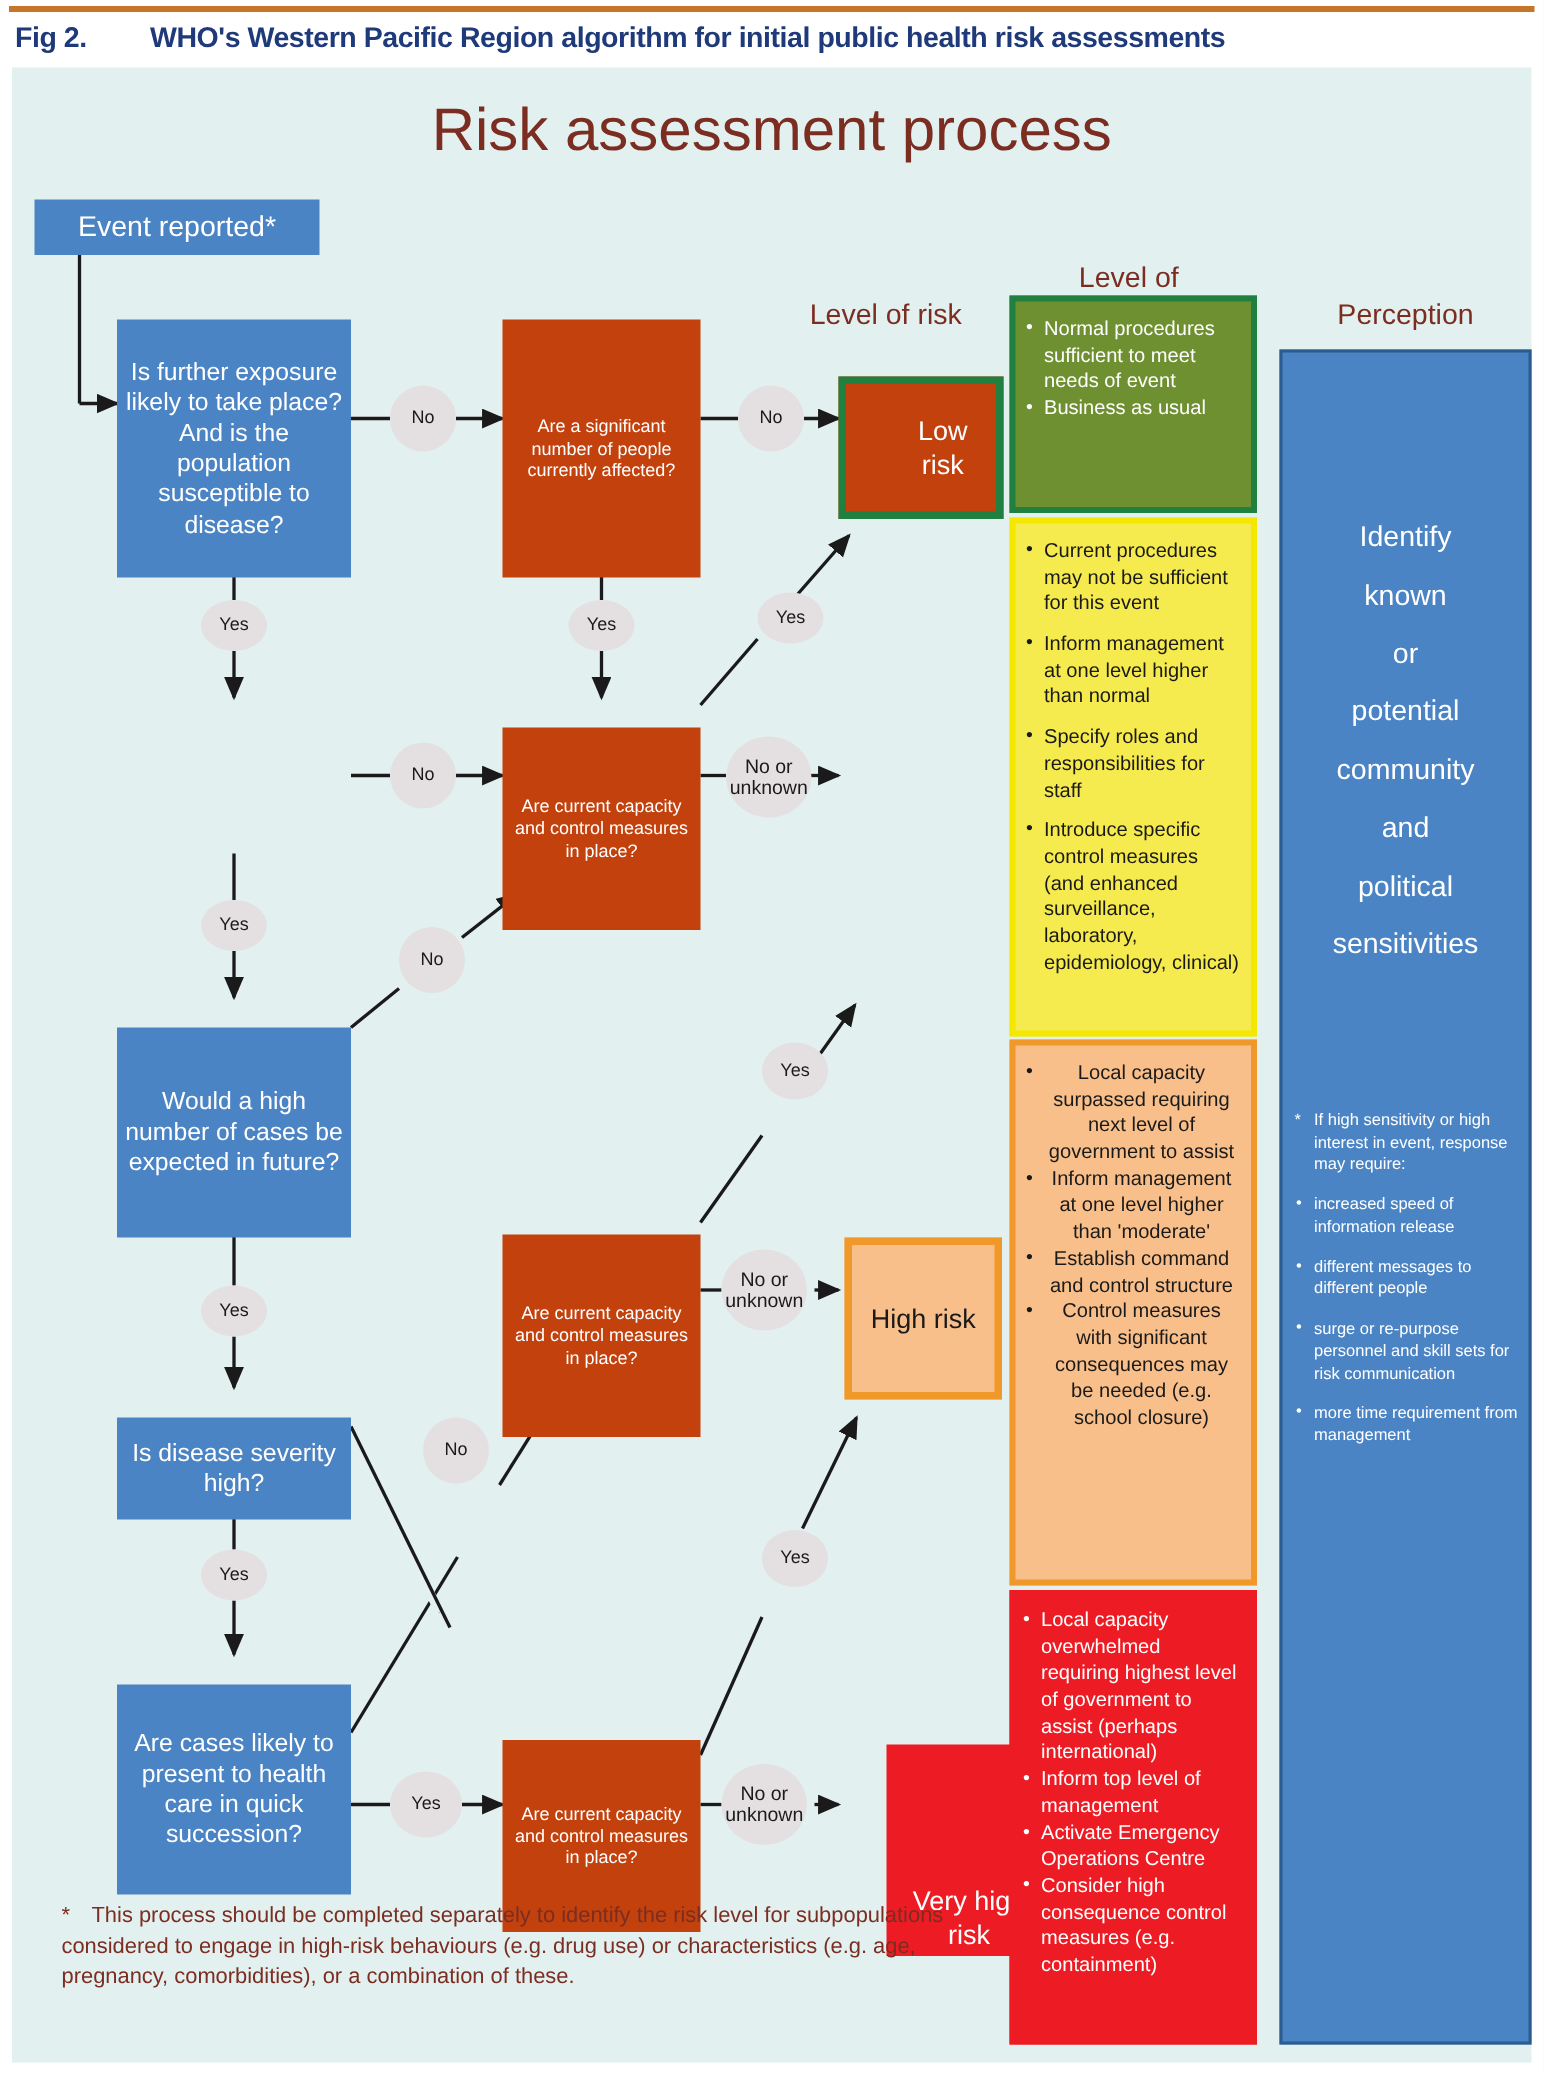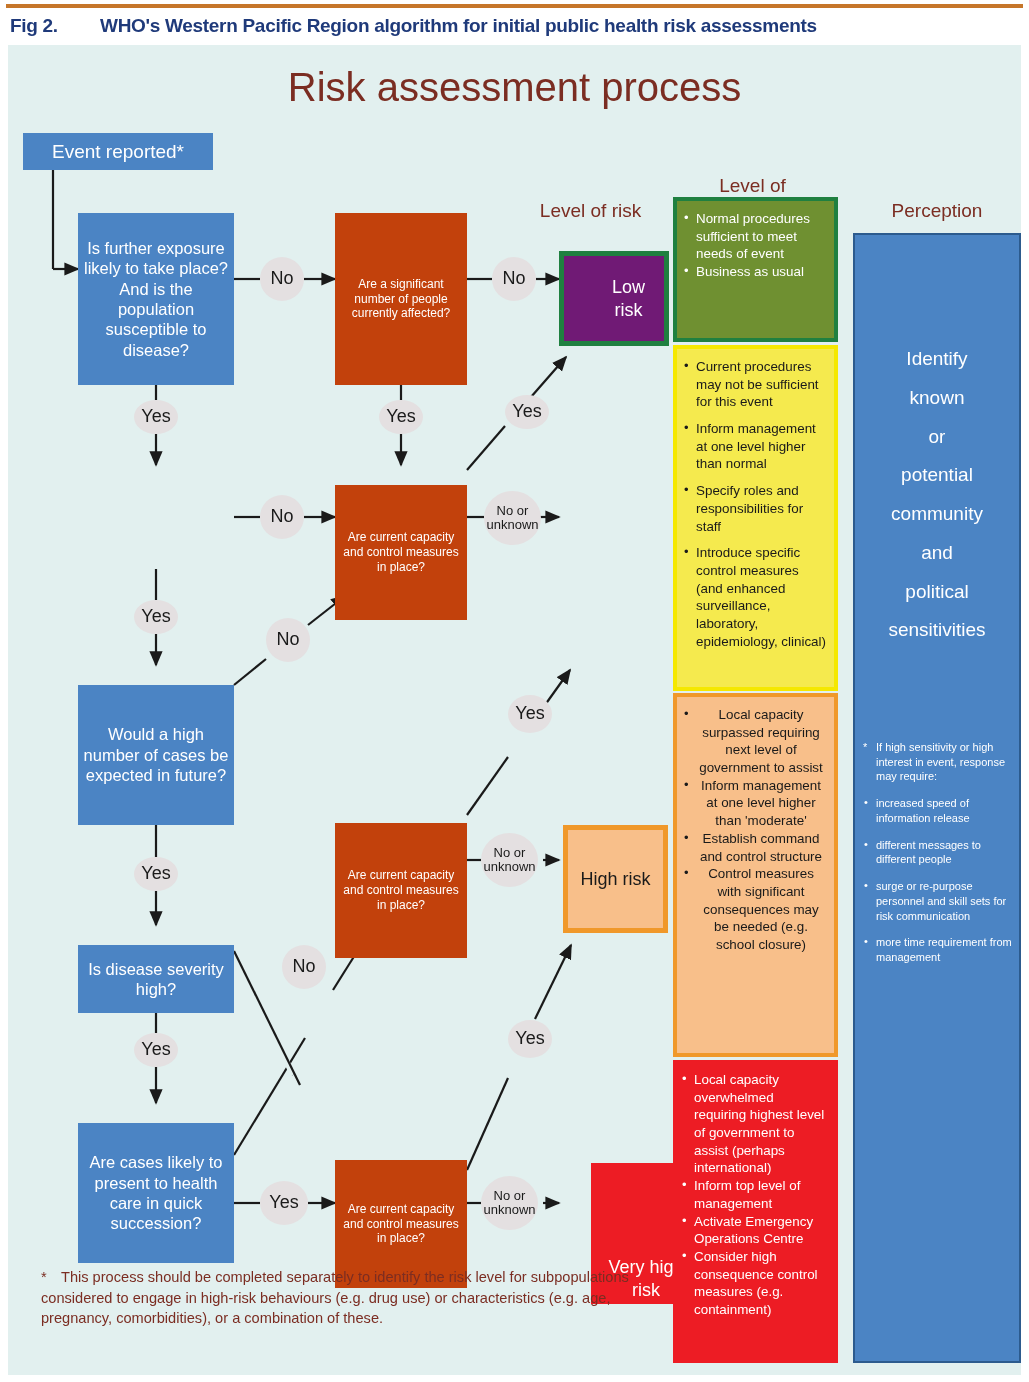--- a/index.html
+++ b/index.html
@@ -52,21 +52,21 @@
     display: flex; align-items: center; justify-content: center;
     text-align: center; line-height: 1.24;
     padding: 3px;
     margin-top: 20px;
   }
   .blue   { background: #4b84c4; color: #ffffff; font-size: 16.5px; }
   .gray   { background: #c2410c; color: #ffffff; font-size: 12px; }
   .start  { background: #4b84c4; color: #ffffff; font-size: 19px; }
 
   .risk { font-size: 18px; }
-  .risk-low      { background: #701a75; color:#ffffff; border: 5px solid #1f8040; padding-left: 32px; }
+  .risk-low      { background: #c2410c; color:#ffffff; border: 5px solid #1f8040; padding-left: 32px; }
   .risk-moderate { background: #f5ea4e; color:#1a1a1a; border: 5px solid #f5e800; }
   .risk-high     { background: #f8bf8a; color:#1a1a1a; border: 5px solid #f0982a; }
   .risk-veryhigh { background: #ed1c24; color:#ffffff; }
 
   
   .mgmt {
     position: absolute;
     font-size: 13.4px; line-height: 1.32;
     padding: 9px 8px 8px 7px;
     overflow: hidden;
@@ -104,21 +104,21 @@
   .perc-note ul { list-style: none; }
   .perc-note li { position: relative; padding-left: 13px; margin-bottom: 12px; }
   .perc-note li::before { content:"\2022"; position:absolute; left:1px; top:-1px; }
 
   
   .elabel {
     position: absolute;
     background: #e4e0e1; border-radius: 50%;
     display: flex; align-items: center; justify-content: center;
     text-align: center; color: #1a1a1a; line-height: 1.1;
-    font-size: 18px;
+    font-size: 12px;
   }
   .elabel.small { font-size: 13px; }
 
   
   #edges { position: absolute; left: 0; top: 0; width: 1013px; height: 1330px; }
 
   
   .footnote {
     position: absolute; left: 33px; top: 1222px; width: 620px;
     font-size: 14.6px; line-height: 1.42; color: #7b2d22;

